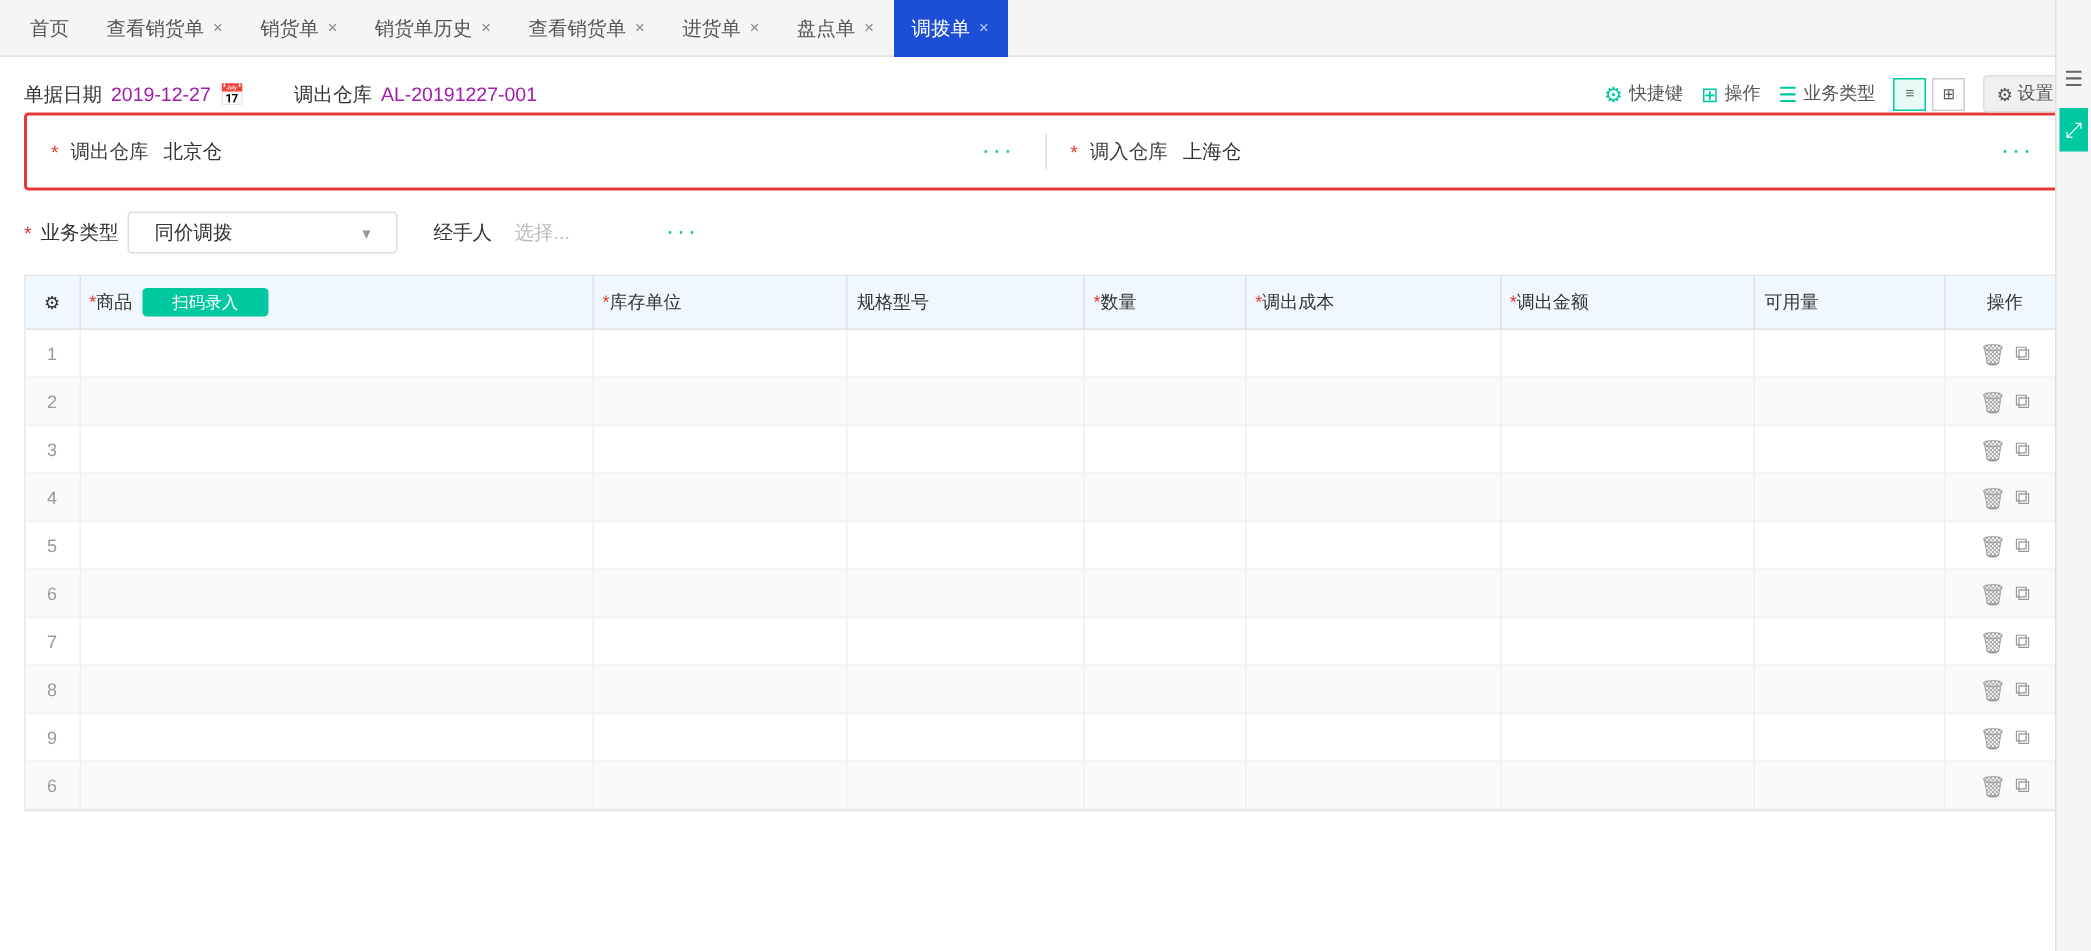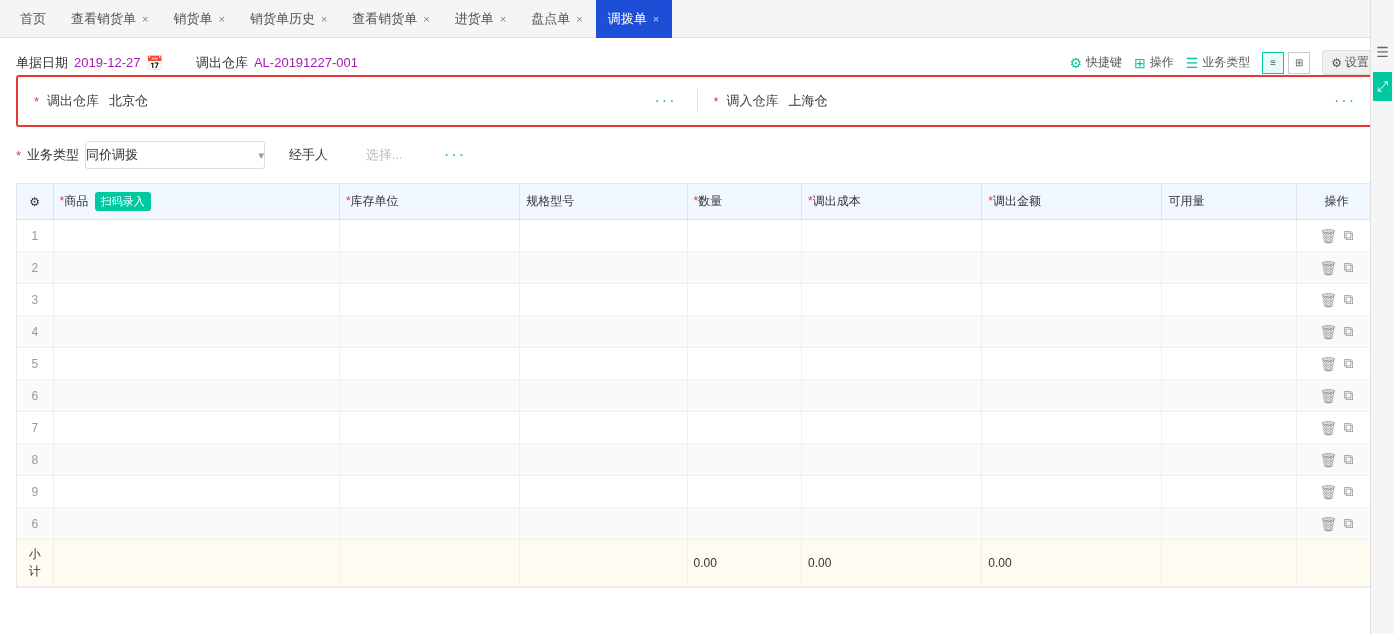--- a/index.html
+++ b/index.html
@@ -57,27 +57,27 @@
     .warehouse-section .wh-value { color: #333; margin-left: 2px; }
     .dots-btn { color: #00c8a0; cursor: pointer; font-size: 16px; letter-spacing: 2px; margin-left: auto; padding: 0 4px; }
     .wh-divider { width: 1px; background: #e0e0e0; height: 24px; margin: 0 16px; }
 
     
     .form-row { display: flex; align-items: center; gap: 24px; margin-bottom: 14px; }
     .form-field { display: flex; align-items: center; gap: 6px; }
     .form-field .req-mark { color: #e53935; }
     .select-wrapper {
       display: flex; align-items: center; border: 1px solid #ddd; border-radius: 3px;
-      padding: 4px 0; min-width: 180px; cursor: pointer; background: #fff;
+      padding: 4px 17px; min-width: 180px; cursor: pointer; background: #fff;
     }
     .select-wrapper .select-val { flex: 1; color: #333; }
     .select-wrapper .chevron { color: #999; font-size: 11px; }
     .person-select {
       display: flex; align-items: center; border: 1px solid transparent;
-      padding: 4px 8px; min-width: 100px; cursor: pointer; justify-content: center;
+      padding: 4px 8px; min-width: 100px; cursor: pointer;
     }
     .person-placeholder { color: #bbb; }
 
     
     .table-container { border: 1px solid #e8e8e8; overflow: hidden; }
     table { width: 100%; border-collapse: collapse; font-size: 12px; }
     thead tr { background: #f0f7ff; }
     thead th {
       padding: 8px 6px; text-align: left; font-weight: normal; color: #333;
       border-right: 1px solid #e0e0e0; border-bottom: 1px solid #e0e0e0;
@@ -88,21 +88,21 @@
       padding: 6px 6px; border-right: 1px solid #f0f0f0; border-bottom: 1px solid #f0f0f0;
       height: 32px; color: #333;
     }
     tbody tr:nth-child(even) { background: #fafafa; }
     .row-num { color: #999; text-align: center; width: 36px; }
     .action-col { text-align: center; width: 80px; }
     .action-icons { display: flex; align-items: center; justify-content: center; gap: 6px; }
     .action-icon { cursor: pointer; color: #999; font-size: 14px; }
     .scan-btn {
       background: #00c8a0; color: #fff; border: none; border-radius: 3px;
-      padding: 2px 6px; font-size: 11px; cursor: pointer; white-space: nowrap;
+      padding: 2px 20px; font-size: 11px; cursor: pointer; white-space: nowrap;
     }
     .gear-col { width: 36px; text-align: center; }
     .subtotal-row td { background: #fffbf0; font-size: 12px; color: #333; }
     .subtotal-label { color: #333; text-align: center; }
 
     
     .right-sidebar {
       position: fixed; right: 0; top: 0; bottom: 0; width: 24px;
       background: #f5f5f5; border-left: 1px solid #e0e0e0;
       display: flex; flex-direction: column; align-items: center; padding-top: 40px; gap: 8px;
@@ -387,31 +387,20 @@
       <td></td>
       <td></td>
       <td></td>
       <td class="action-col">
         <div class="action-icons">
           <span class="action-icon">🗑</span>
           <span class="action-icon">⧉</span>
         </div>
       </td>
     </tr>
-          <tr class="subtotal-row">
-      <td class="subtotal-label" colspan="1">小计</td>
-      <td></td>
-      <td></td>
-      <td></td>
-      <td>0.00</td>
-      <td>0.00</td>
-      <td>0.00</td>
-      <td></td>
-      <td></td>
-    </tr>
         </tbody>
     </table>
   </div>
 
 </div>
 
 <div class="right-sidebar">
   <span class="sidebar-icon">☰</span>
   <span class="sidebar-icon green">⤢</span>
 </div>

